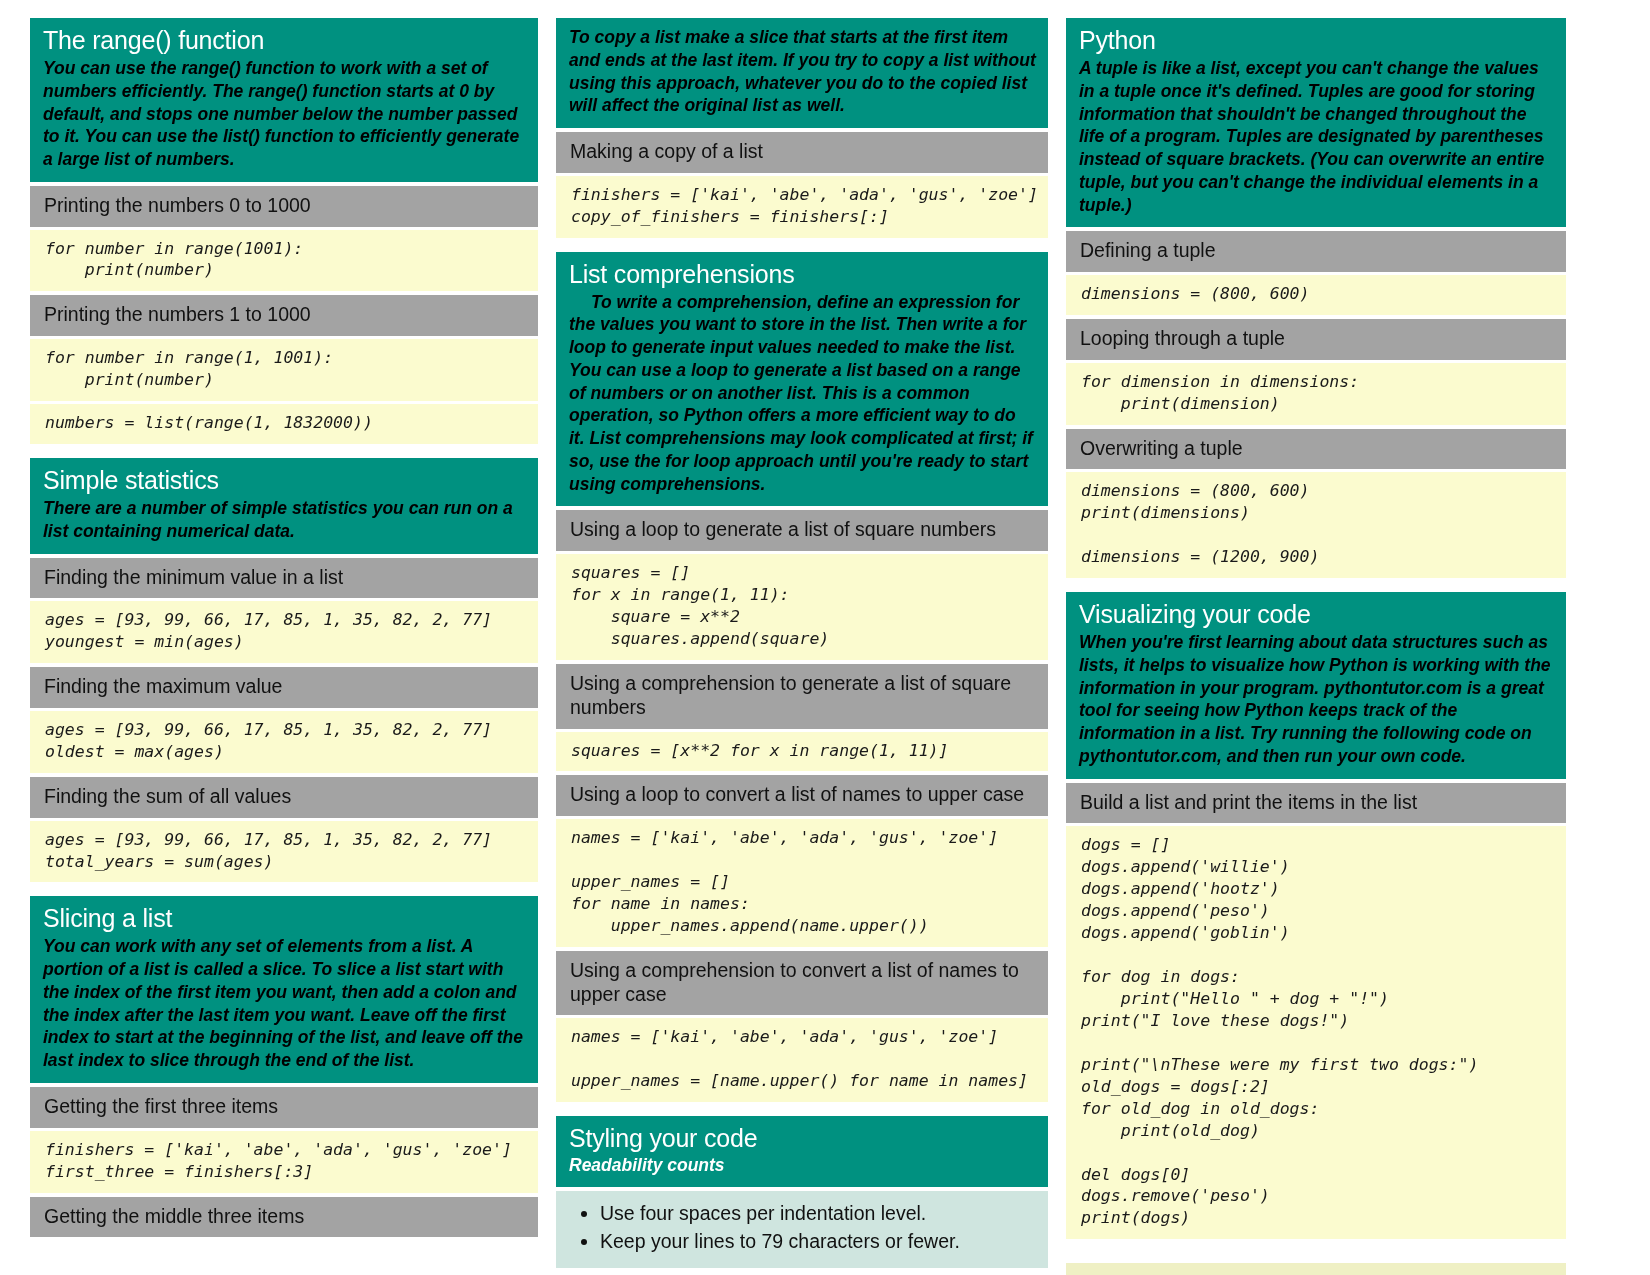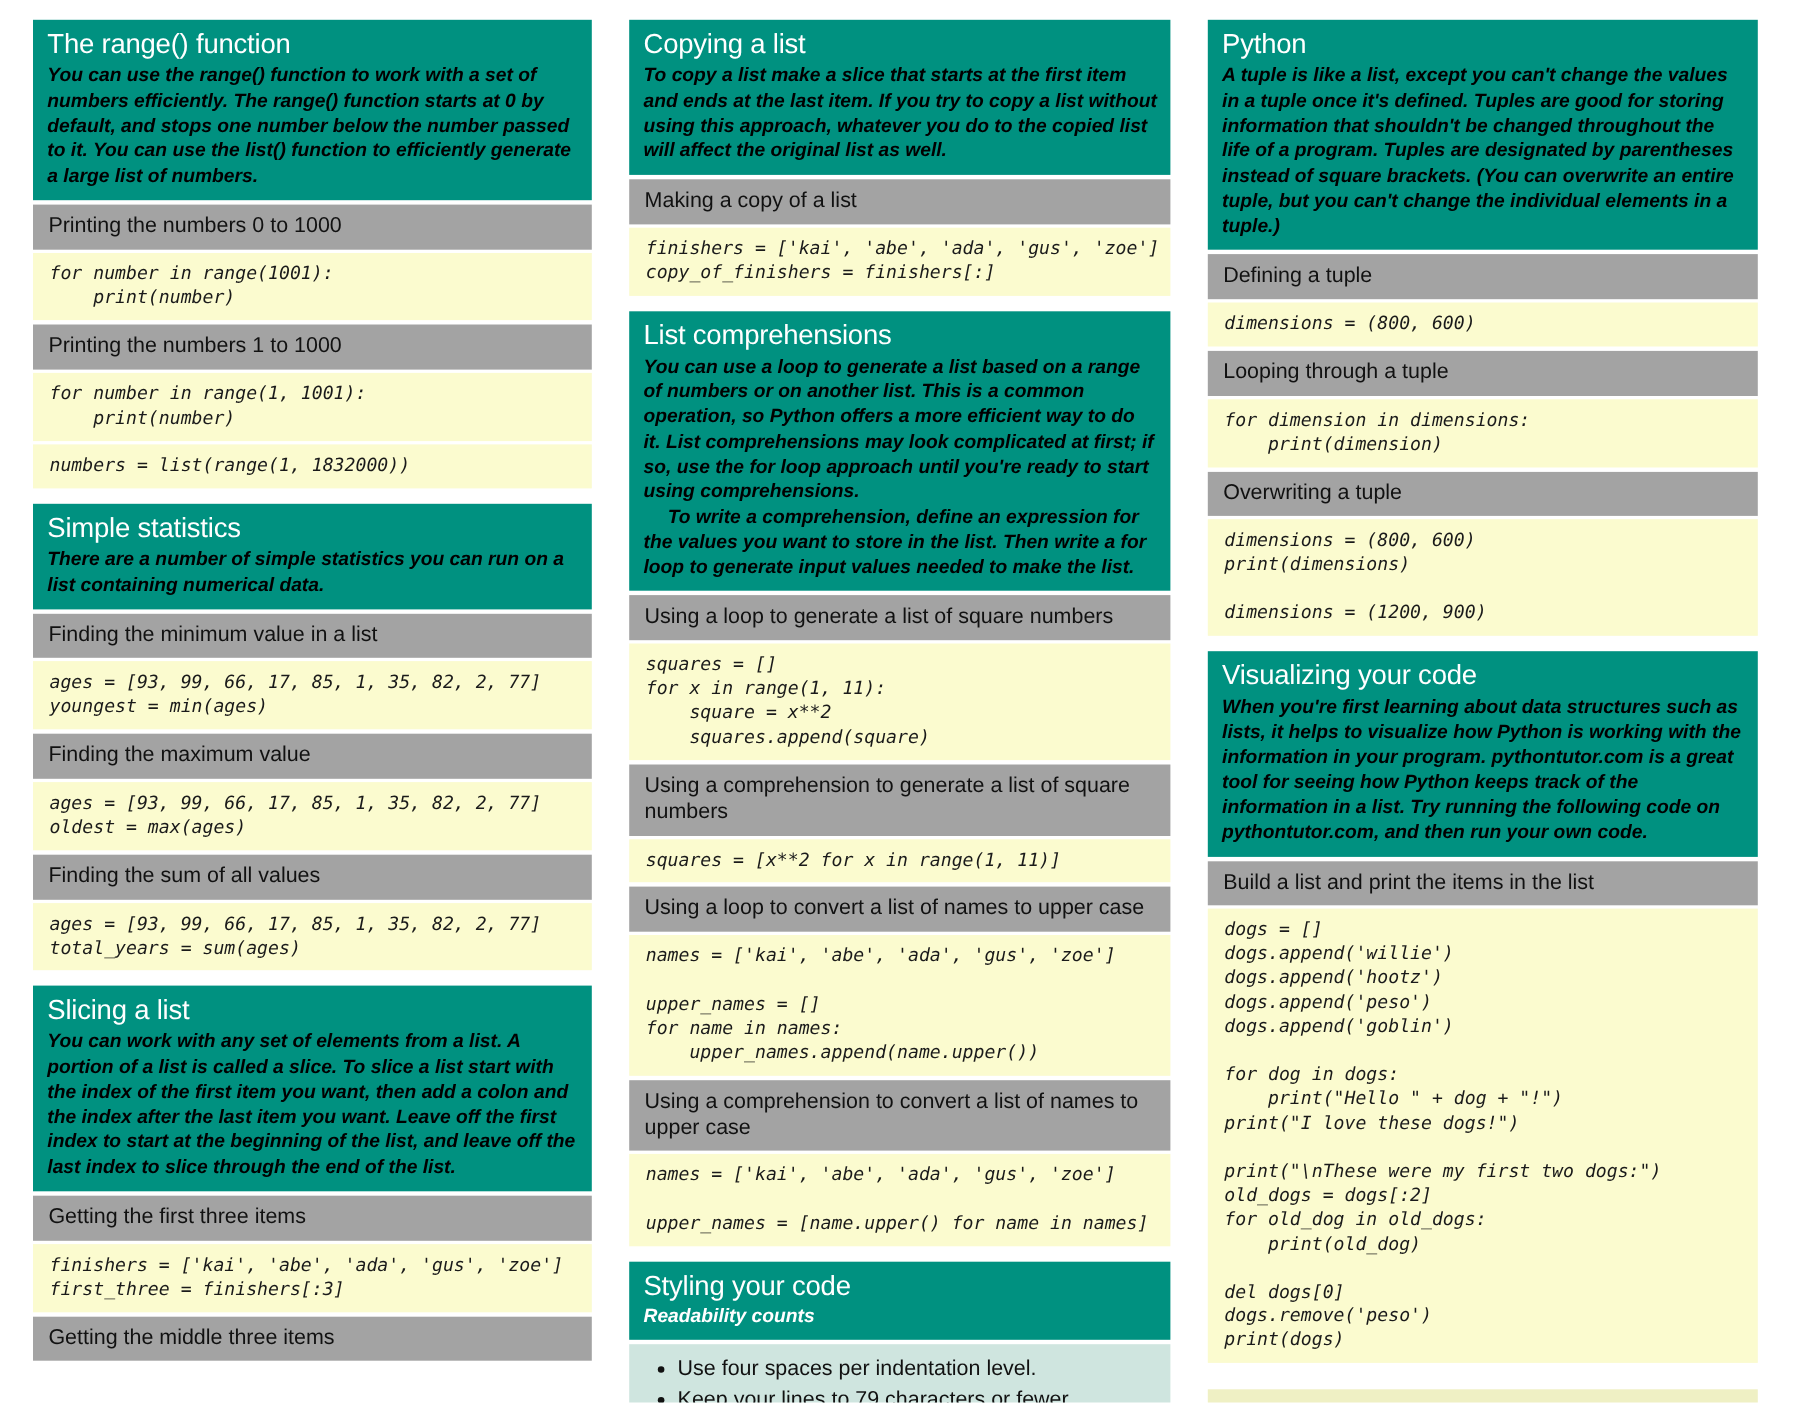--- a/index.html
+++ b/index.html
@@ -12,21 +12,21 @@
     height: 1275px;
     font-family: "Liberation Sans", sans-serif;
     overflow: hidden;
   }
   .sheet {
     width: 1650px;
     height: 1275px;
     box-sizing: border-box;
     padding: 18px 22px 14px 30px;
     display: flex;
-    gap: 34px;
+    gap: 18px;
     align-items: flex-start;
   }
   .col {
     width: 505px;
     display: flex;
     flex-direction: column;
     gap: 14px;
   }
   .col-1 { width: 508px; }
   .col-2 { width: 492px; }
@@ -173,35 +173,34 @@
       <div class="ex-label">Getting the middle three items</div>
 
     </div>
 
   </div>
 
   <div class="col col-2">
 
     <div class="card">
       <div class="card-head">
-        <div class="card-title">Copying a list</div>
         <div class="card-desc">To copy a list make a slice that starts at the first item and ends at the last item. If you try to copy a list without using this approach, whatever you do to the copied list will affect the original list as well.</div>
       </div>
       <div class="ex-label">Making a copy of a list</div>
       <div class="code">finishers = ['kai', 'abe', 'ada', 'gus', 'zoe']
 copy_of_finishers = finishers[:]</div>
     </div>
 
     <div class="card">
       <div class="card-head">
         <div class="card-title">List comprehensions</div>
-        <div class="card-desc">You can use a loop to generate a list based on a range of numbers or on another list. This is a common operation, so Python offers a more efficient way to do it. List comprehensions may look complicated at first; if so, use the for loop approach until you're ready to start using comprehensions.</div>
         <div class="card-desc">
             <span class="indent">To write a comprehension, define an expression for the values you want to store in the list. Then write a for loop to generate input values needed to make the list.</span>
           </div>
+        <div class="card-desc">You can use a loop to generate a list based on a range of numbers or on another list. This is a common operation, so Python offers a more efficient way to do it. List comprehensions may look complicated at first; if so, use the for loop approach until you're ready to start using comprehensions.</div>
       </div>
       <div class="ex-label">Using a loop to generate a list of square numbers</div>
       <div class="code">squares = []
 for x in range(1, 11):
     square = x**2
     squares.append(square)</div>
       <div class="ex-label">Using a comprehension to generate a list of square numbers</div>
       <div class="code">squares = [x**2 for x in range(1, 11)]</div>
       <div class="ex-label">Using a loop to convert a list of names to upper case</div>
       <div class="code">names = ['kai', 'abe', 'ada', 'gus', 'zoe']

